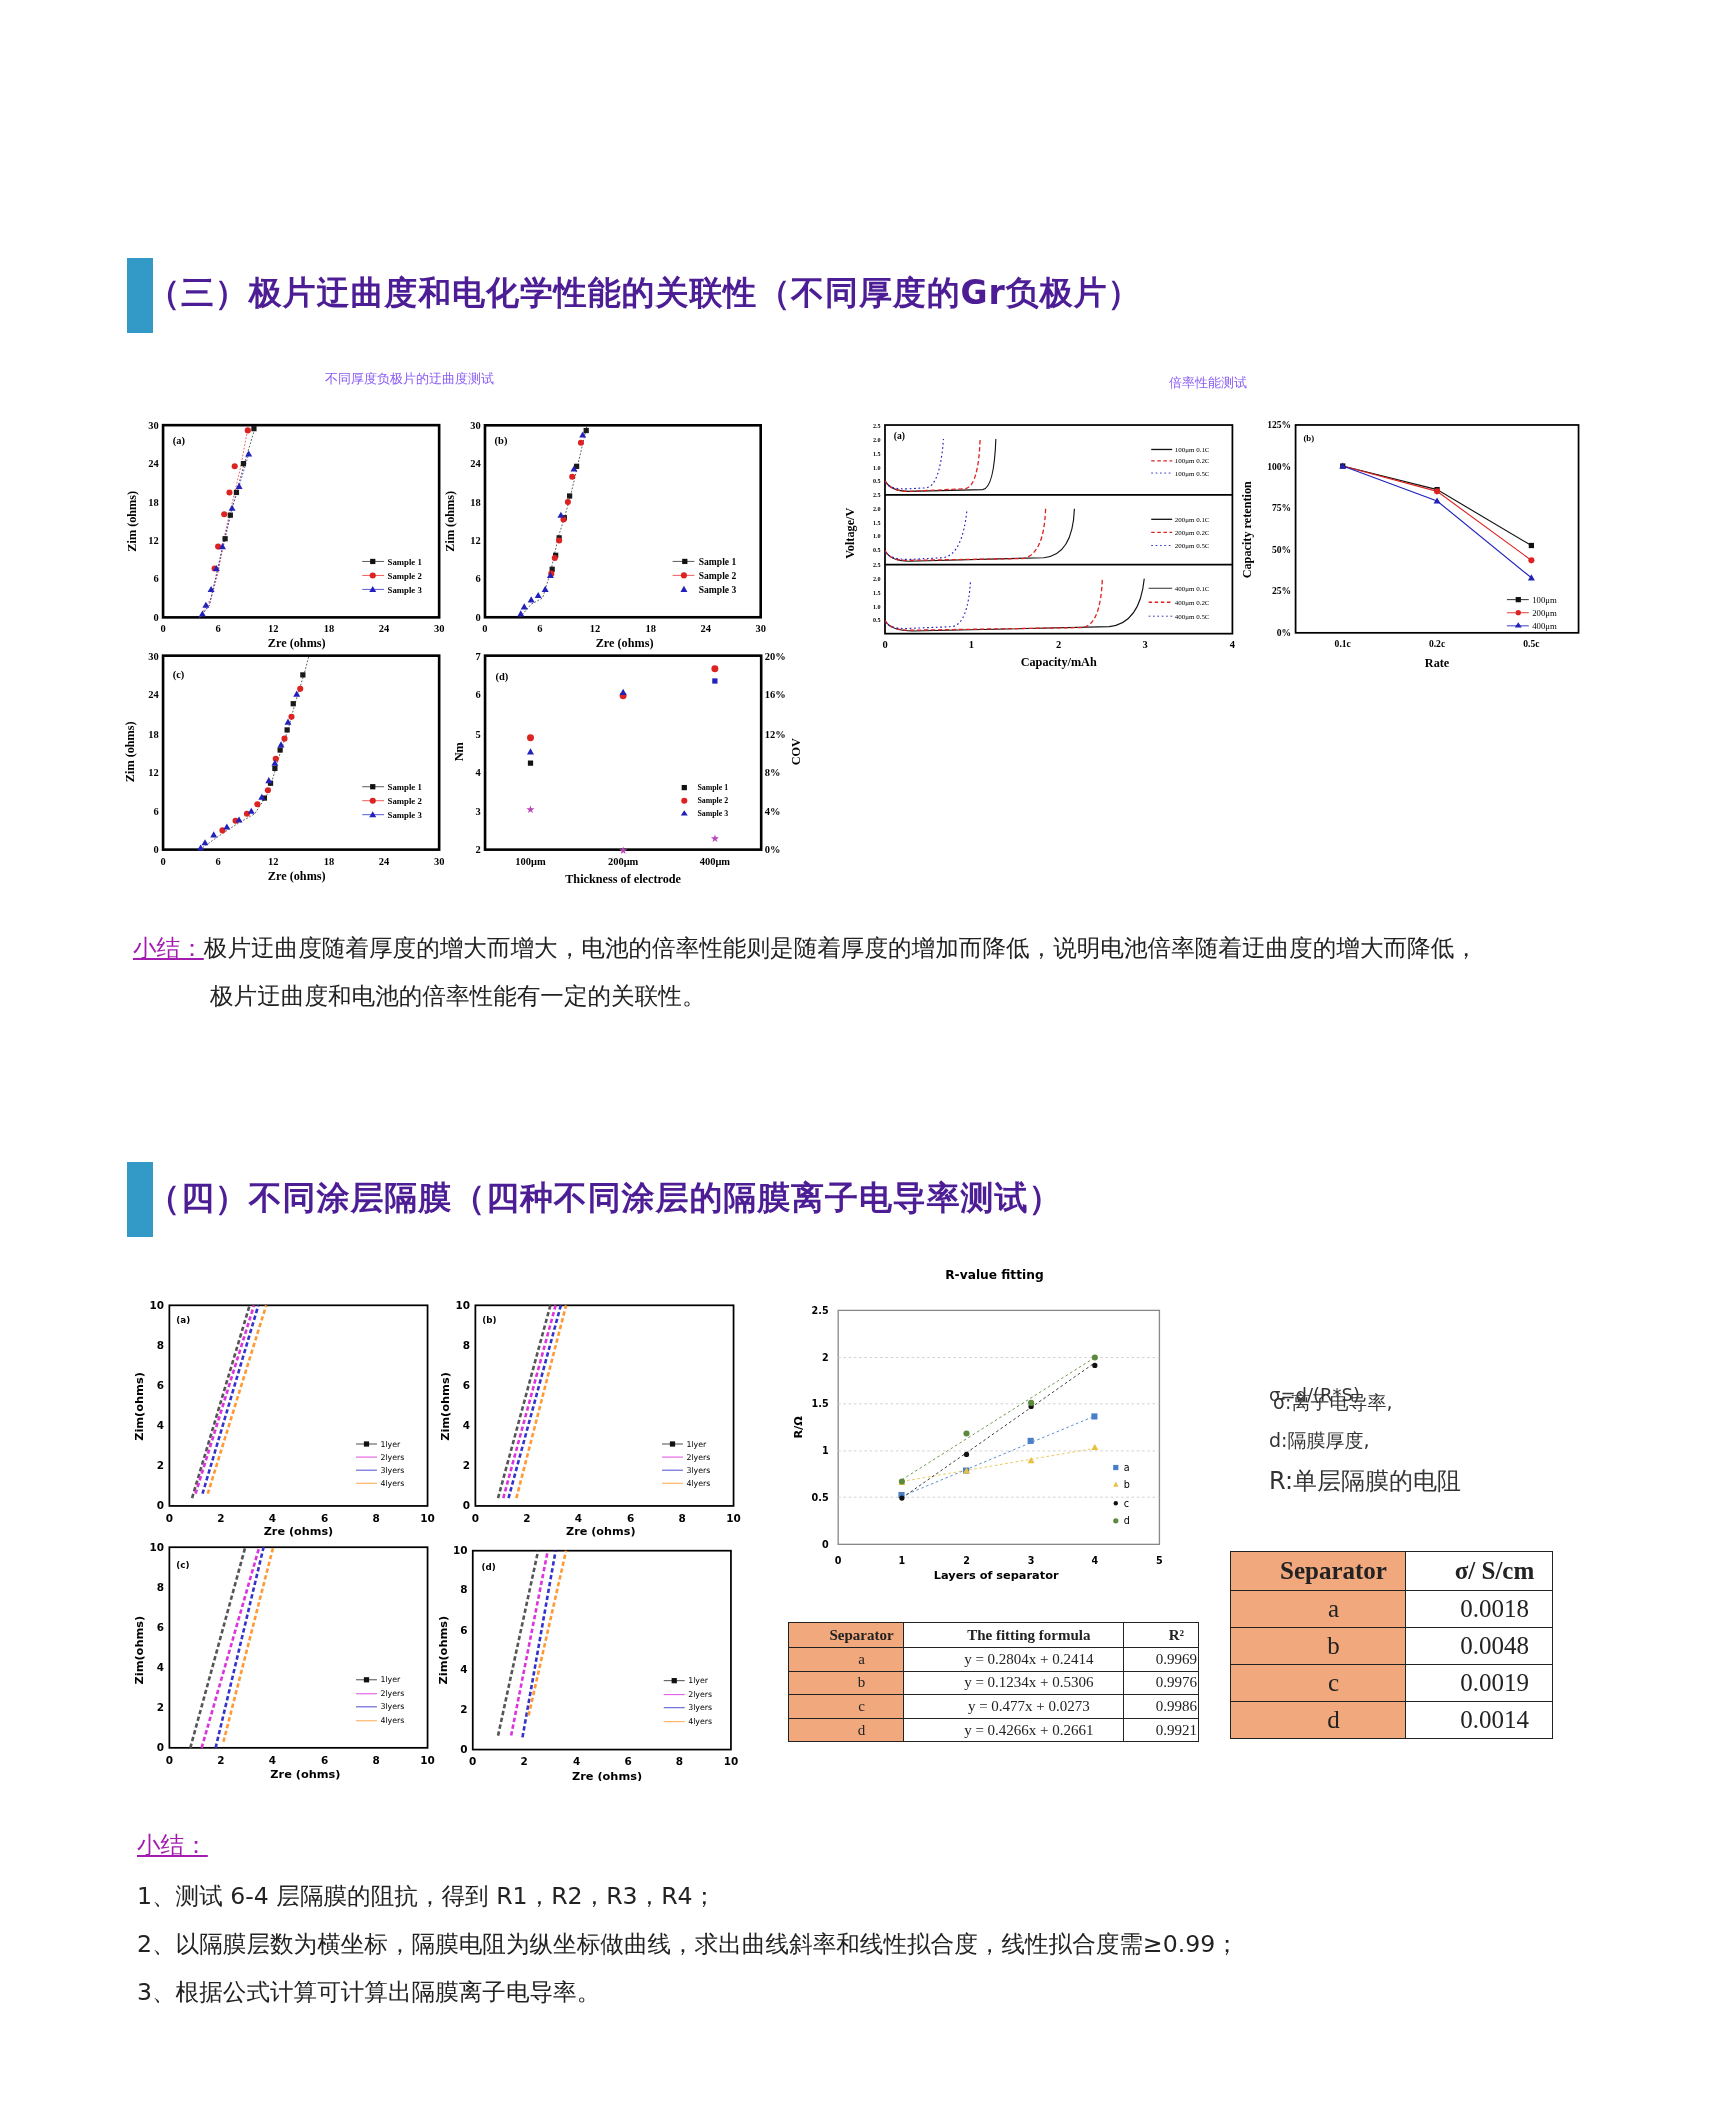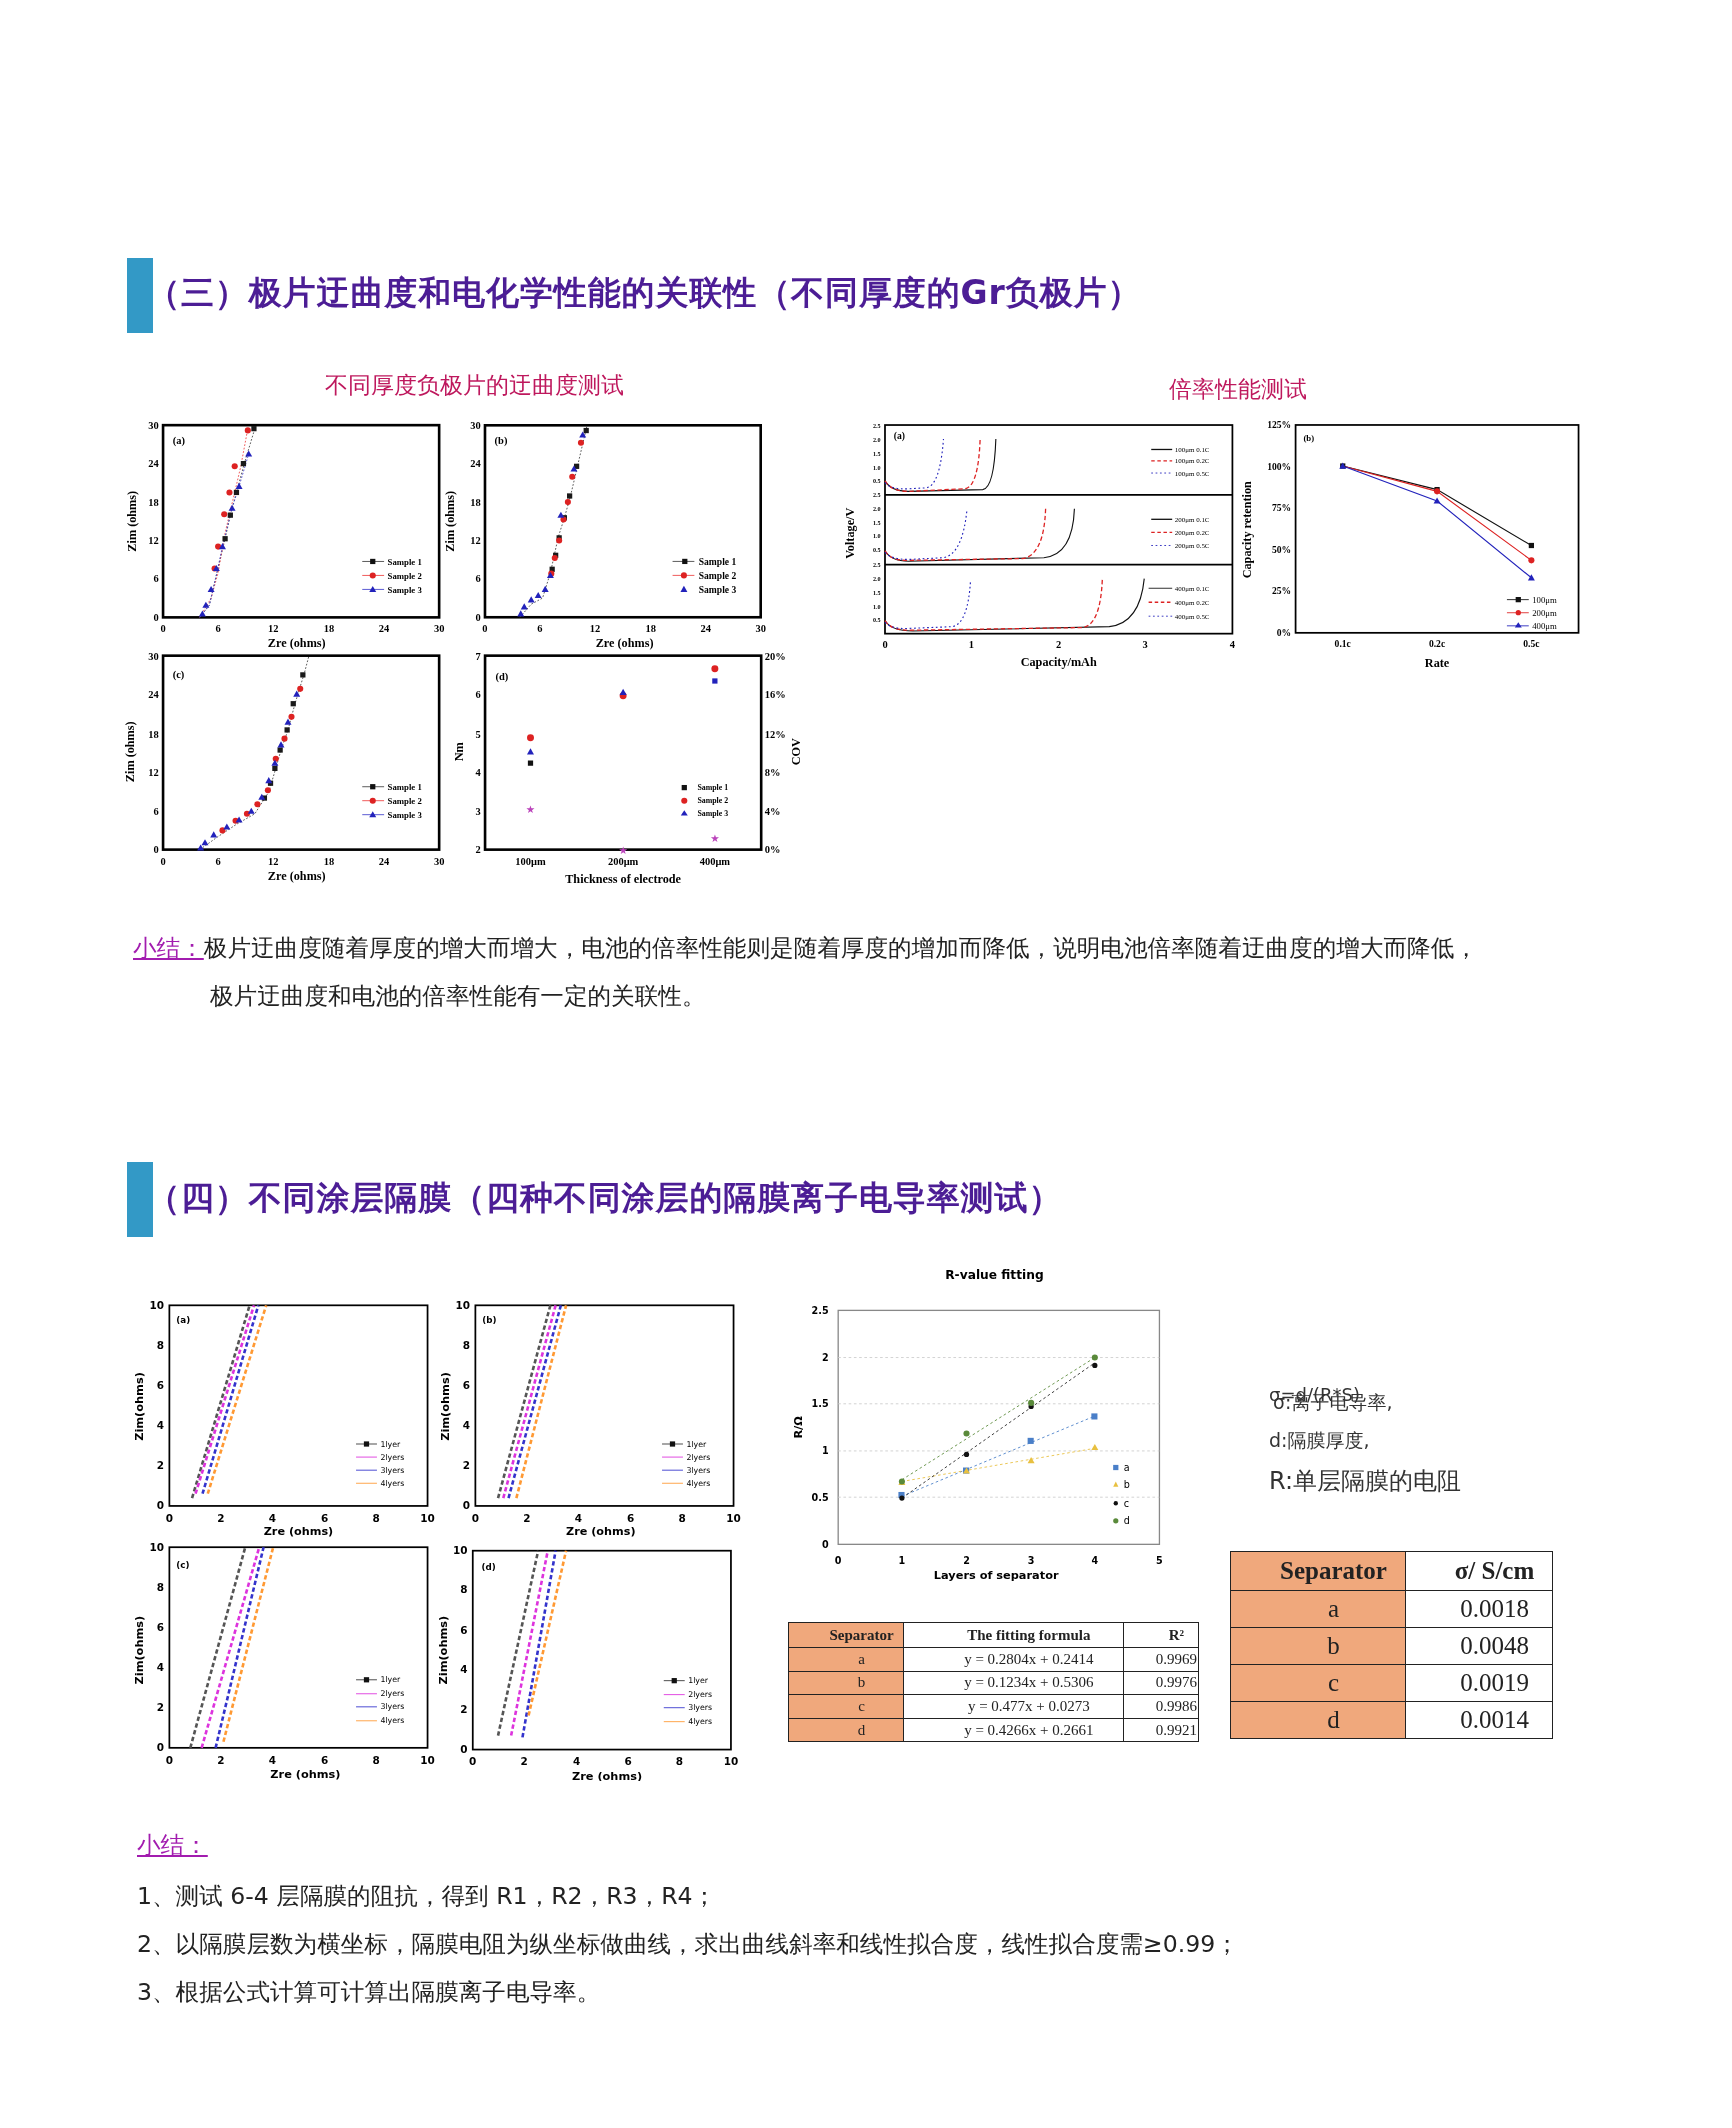--- a/index.html
+++ b/index.html
@@ -1,20 +1,20 @@
 <!DOCTYPE html>
 <html style="font-size:14px"><head>
 <meta charset="utf-8">
 <style>
   html,body{margin:0;padding:0;background:#fff;}
   body{width:1733px;height:2129px;position:relative;font-family:"DejaVu Sans",sans-serif;color:#222;overflow:hidden;}
   .abs{position:absolute;}
   .sec-bar{position:absolute;width:26px;height:75px;background:#3399c6;}
   .sec-title{position:absolute;font-size:33px;color:#4c1d95;font-weight:bold;letter-spacing:0.9px;white-space:nowrap;}
-  .fig-title{position:absolute;font-size:23px;color:#be185d;white-space:nowrap;}
+  .fig-title{position:absolute;font-size:13px;color:#8b5cf6;white-space:nowrap;}
   .summary{position:absolute;font-size:23.6px;color:#222;line-height:49px;white-space:nowrap;}
   .summary .lbl{color:#a21caf;text-decoration:underline;}
   svg text{font-family:"Liberation Serif",serif;}
   .sans text{font-family:"DejaVu Sans",sans-serif;}
   table.t{border-collapse:collapse;font-family:"Liberation Serif",serif;position:absolute;}
   table.t td,table.t th{border:1.7px solid #222;text-align:center;color:#222;padding-left:32px;}
   table.t .org{background:#f0a87c;}
   .formula{position:absolute;font-family:"DejaVu Sans",sans-serif;color:#333;white-space:nowrap;}
 </style>
 </head>

